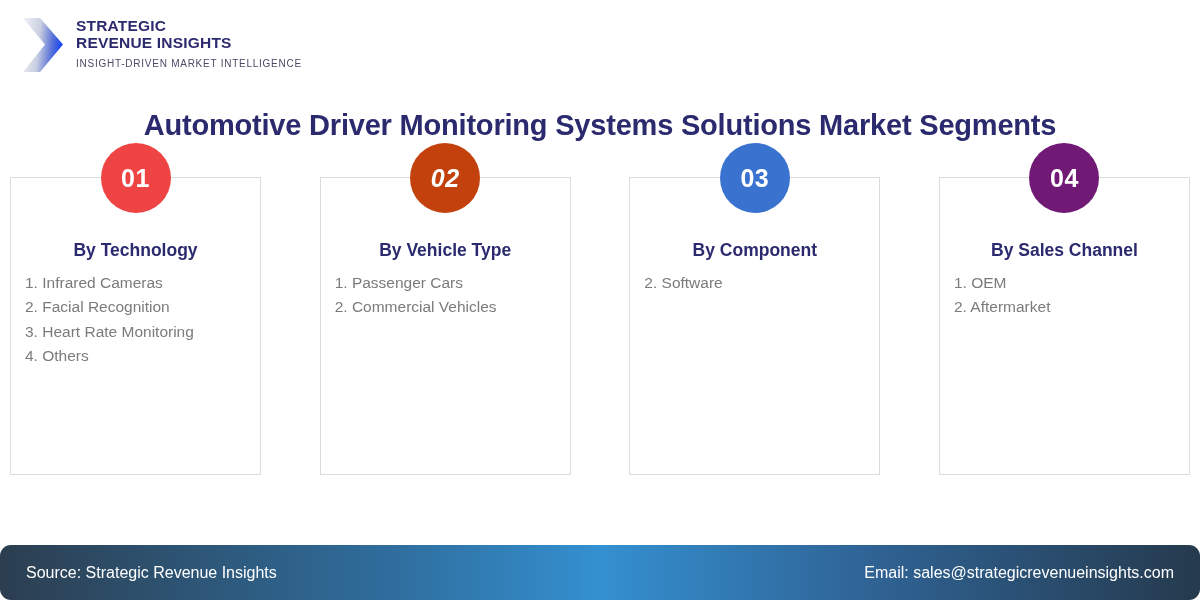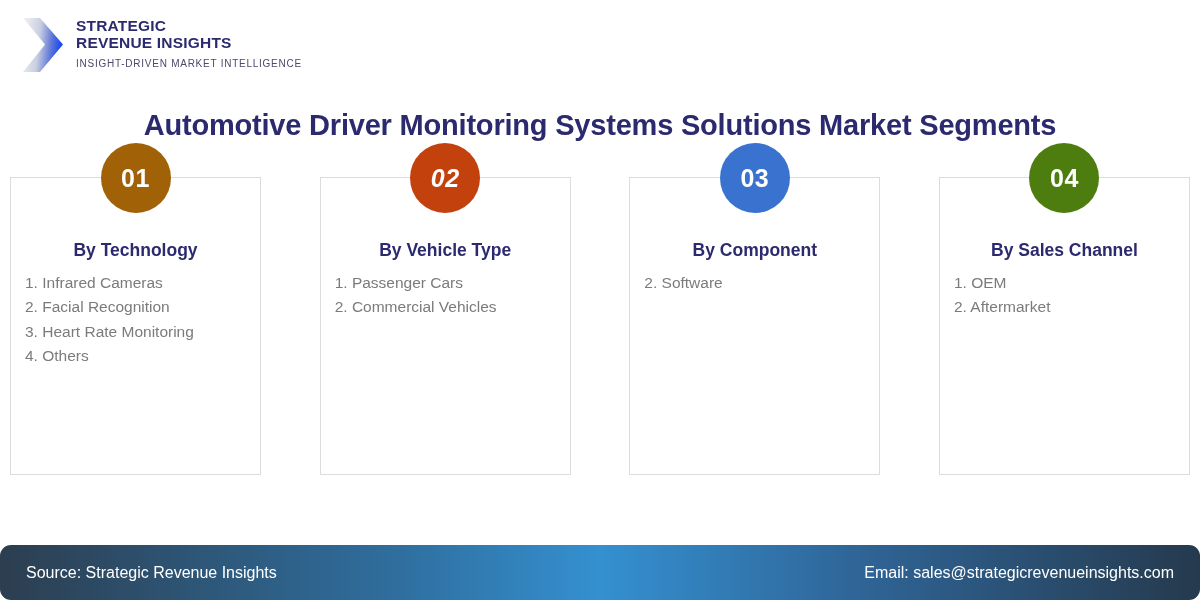--- a/index.html
+++ b/index.html
@@ -168,21 +168,21 @@
     <div class="logo-line2">REVENUE INSIGHTS</div>
     <div class="logo-tagline">INSIGHT-DRIVEN MARKET INTELLIGENCE</div>
   </div>
 </div>
 
 <h1 class="page-title">Automotive Driver Monitoring Systems Solutions Market Segments</h1>
 
 <div class="cards">
 
   <div class="card">
-    <div class="badge" style="background: #a16207;">01</div>
+    <div class="badge" style="background: #ef4444;">01</div>
     <h2 class="card-heading">By Technology</h2>
     <ul class="card-list">
       <li>1. Infrared Cameras</li>
       <li>2. Facial Recognition</li>
       <li>3. Heart Rate Monitoring</li>
       <li>4. Others</li>
     </ul>
   </div>
 
   <div class="card">
@@ -196,21 +196,21 @@
 
   <div class="card">
     <div class="badge" style="background: rgb(58, 115, 207);">03</div>
     <h2 class="card-heading">By Component</h2>
     <ul class="card-list">
       <li>2. Software</li>
     </ul>
   </div>
 
   <div class="card">
-    <div class="badge" style="background: #4d7c0f;">04</div>
+    <div class="badge" style="background: #701a75;">04</div>
     <h2 class="card-heading">By Sales Channel</h2>
     <ul class="card-list">
       <li>1. OEM</li>
       <li>2. Aftermarket</li>
     </ul>
   </div>
 
 </div>
 
 <div class="footer" style="background: linear-gradient(to right, rgb(44, 62, 80) 0%, rgb(47, 110, 158) 33%, rgb(52, 144, 208) 50%, rgb(47, 100, 150) 72%, rgb(37, 58, 77) 100%);">

